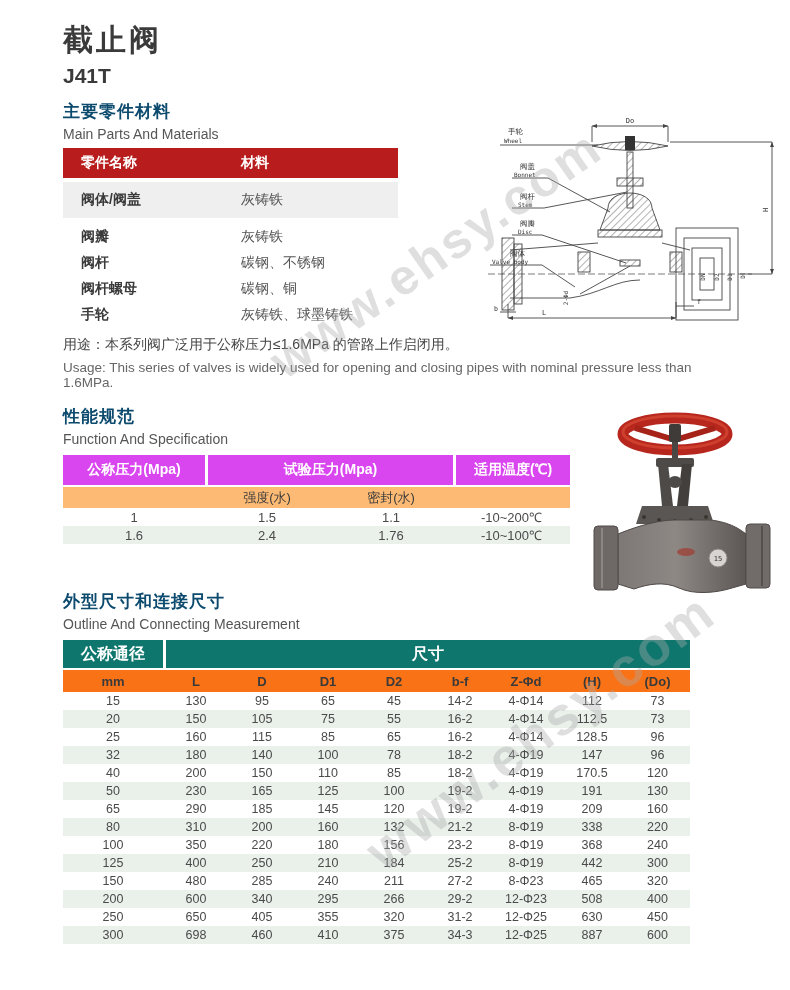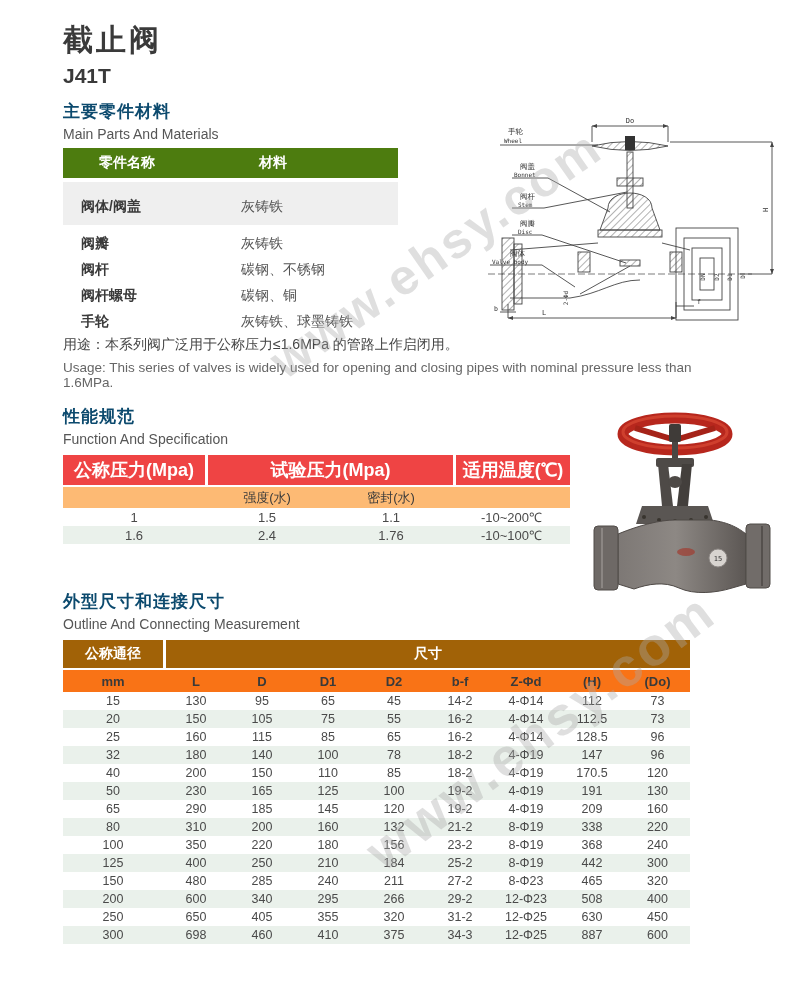--- a/index.html
+++ b/index.html
@@ -24,41 +24,41 @@
     font-size:50px; font-weight:bold; letter-spacing:3px;
     color:rgba(170,170,170,0.38); white-space:nowrap;
   }
 
   table { border-collapse:separate; border-spacing:0; }
   th, td { font-weight:normal; }
 
   
   .parts-table { width:335px; font-size:14px; }
   .parts-table thead th {
-    background:#4d7c0f; color:#fff; font-weight:bold; text-align:left;
-    height:30px; padding-left:36px; font-size:14px;
+    background:#b91c1c; color:#fff; font-weight:bold; text-align:left;
+    height:30px; padding-left:18px; font-size:14px;
   }
   .parts-table tbody td { padding:4px 0 4px 18px; color:#555; }
   .parts-table tbody td:first-child { font-weight:bold; color:#3a3a3a; }
-  .parts-table tbody tr:first-child td { background:#efefef; padding-top:16px; padding-bottom:9px; border-top:4px solid #fff; border-bottom:6px solid #fff; }
+  .parts-table tbody tr:first-child td { background:#efefef; padding-top:9px; padding-bottom:9px; border-top:4px solid #fff; border-bottom:6px solid #fff; }
 
   
   .spec-table { width:507px; font-size:13px; text-align:center; }
   .spec-table thead th.grn {
-    background:#ef4444; color:#fff; font-weight:bold; height:30px; font-size:18px;
+    background:#d946ef; color:#fff; font-weight:bold; height:30px; font-size:14px;
   }
   .spec-table thead th.grn + th.grn { border-left:3px solid #fff; }
   .spec-table .subrow td { background:#fdba74; color:#3a3a3a; height:23px; border-top:2px solid #fff; }
   .spec-table tbody td { height:18px; color:#4a4a4a; }
   .spec-table tbody tr:nth-child(even) td { background:#eaf1eb; }
 
   
   .dims-table { width:627px; font-size:12.5px; text-align:center; }
   .dims-table thead th.grn {
-    background:#a16207; color:#fff; font-weight:bold; height:28px; font-size:14px;margin-left:36px;
+    background:#0f766e; color:#fff; font-weight:bold; height:28px; font-size:16px;margin-left:36px;
   }
   .dims-table thead th.grn + th.grn { border-left:3px solid #fff; }
   .dims-table .subrow td { background:#f97316; color:#3a3a3a; font-weight:bold; height:24px; border-top:2px solid #fff; font-size:13px; }
   .dims-table tbody td { height:18px; color:#4a4a4a; }
   .dims-table tbody tr:nth-child(even) td { background:#eaf1eb; }
 
   
   .usage-zh { font-size:14px; color:#444; }
   .usage-en { font-size:13.5px; color:#666; margin-top:6px; }
 

